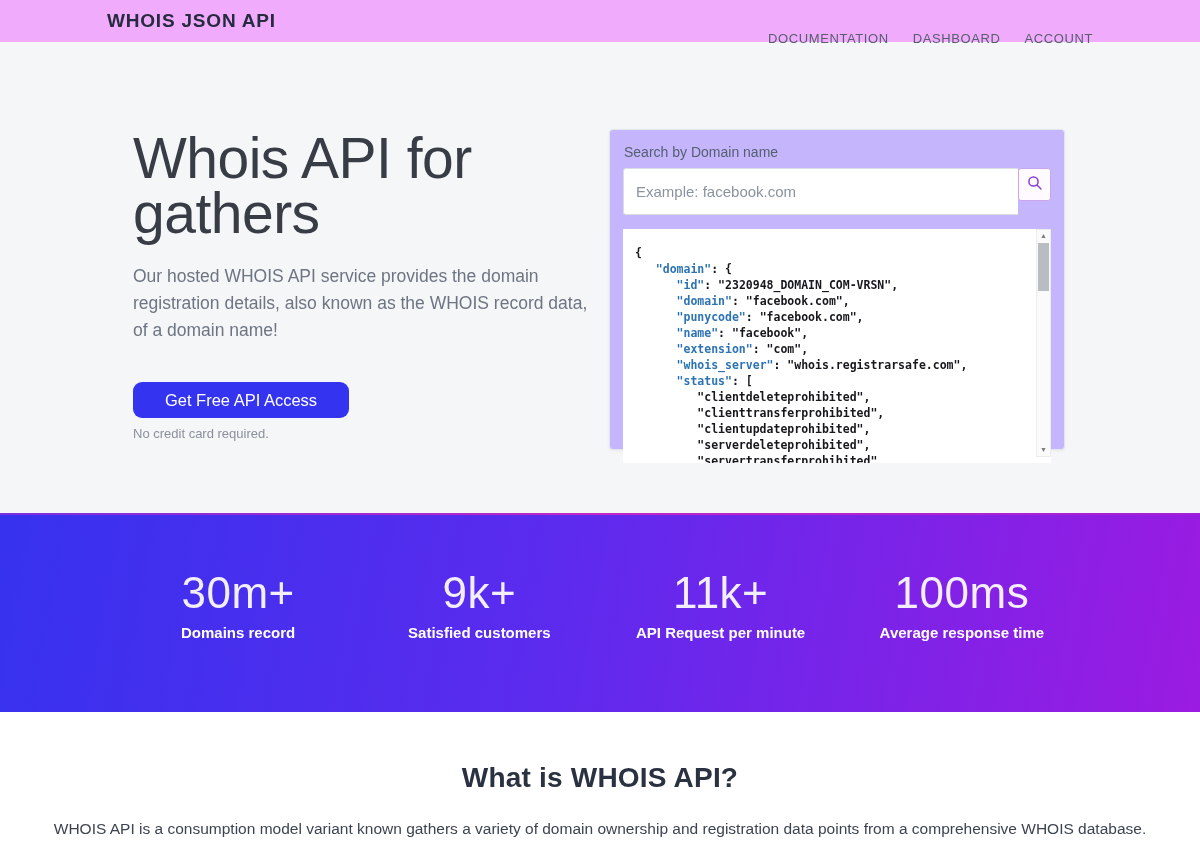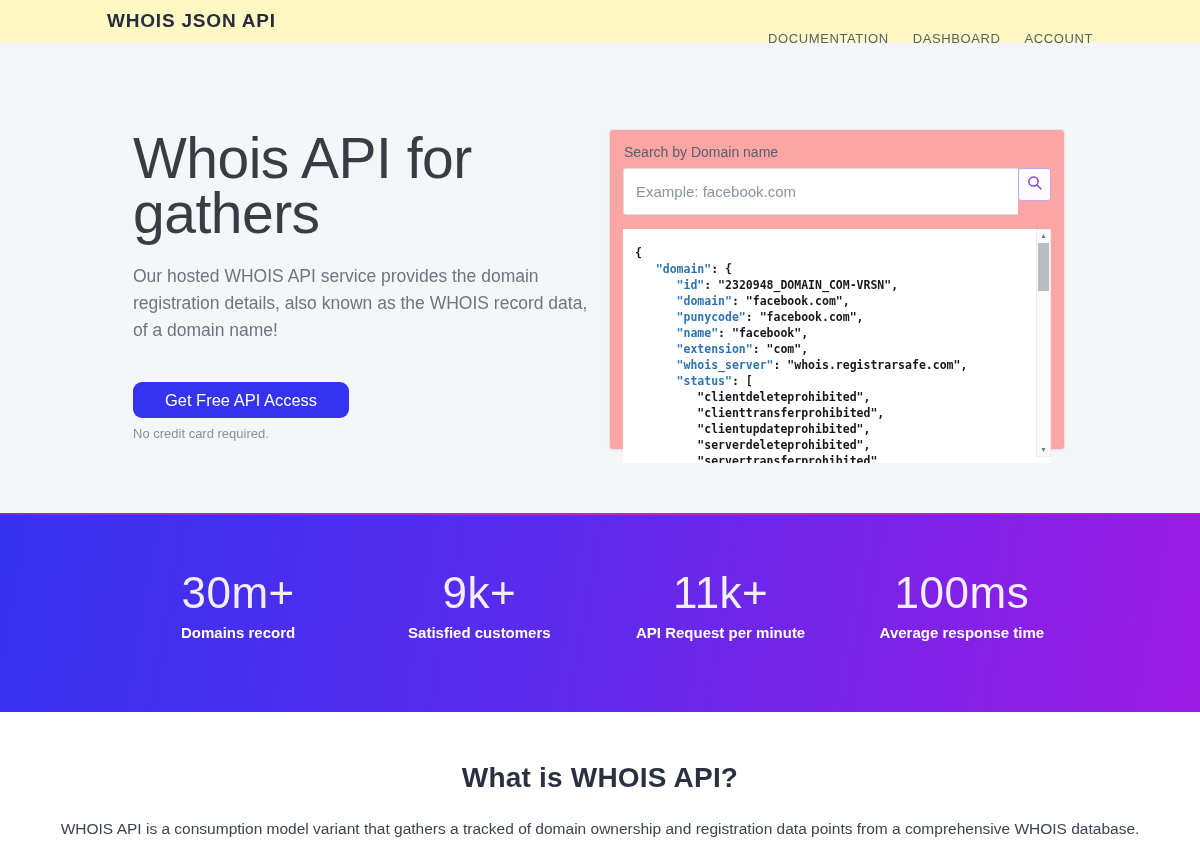--- a/index.html
+++ b/index.html
@@ -8,21 +8,21 @@
     font-family:"Liberation Sans", sans-serif;
     background:#f5f6f8;
     color:#383d45;
   }
 
   
   .header {
     height:42px;
     display:flex; align-items:center; justify-content:space-between;
     padding:0 107px 0 107px;
-    background:#fef9c3;
+    background:#f0abfc;
   }
   .logo {
     font-size:19px; font-weight:600; letter-spacing:0.8px;
     color:#262b3f; cursor:pointer;
   }
   .nav { display:flex; gap:24px;margin-top:34px; }
   .nav a {
     font-size:13px; letter-spacing:0.6px; font-weight:500;
     color:#565e6c; text-decoration:none; cursor:pointer;
   }
@@ -50,21 +50,21 @@
     border:none; border-radius:9px;
     font-family:"Liberation Sans", sans-serif;
     font-size:16.5px; font-weight:500;
     cursor:pointer;
   }
   .cta-note { margin-top:8px; font-size:13px; color:#8a909b; }
 
   
   .card {
     width:456px; height:321px;
-    background:#fca5a5;
+    background:#c4b5fd;
     border:1px solid #e3e6ea; border-radius:4px;
     box-shadow:0 1px 3px rgba(40,50,70,0.06);
     padding:12px 13px 0 13px;
   }
   .card-label { font-size:14px; color:#555f6e; margin:2px 0 8px 1px; }
   .search-row { display:flex; }
   .search-input {
     flex:1; height:47px;
     border:1px solid #dadde2; border-right:none;
     border-radius:3px 0 0 3px;
@@ -218,16 +218,16 @@
     </div>
     <div class="stat">
       <div class="stat-value">100ms</div>
       <div class="stat-label">Average response time</div>
     </div>
   </div>
 </div>
 
 <div class="info">
   <div class="info-title">What is WHOIS API?</div>
-  <div class="info-desc">WHOIS API is a consumption model variant that gathers a tracked of domain ownership and registration data points from a comprehensive WHOIS database.</div>
+  <div class="info-desc">WHOIS API is a consumption model variant known gathers a variety of domain ownership and registration data points from a comprehensive WHOIS database.</div>
 </div>
 
 <div class="bottom-strip"></div>
 
 </body></html>

